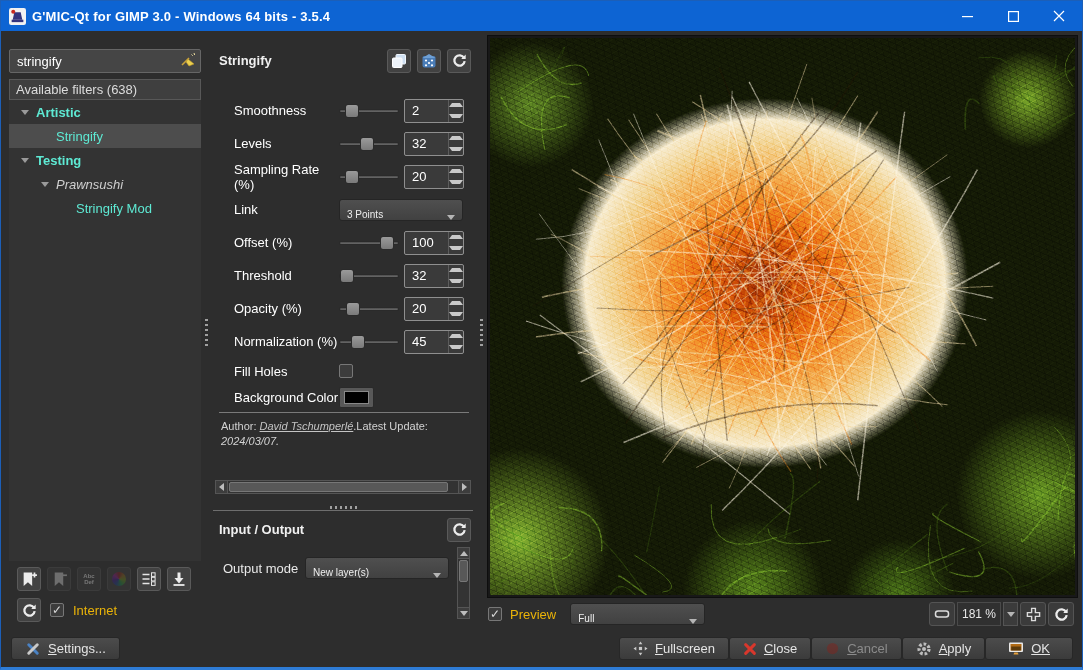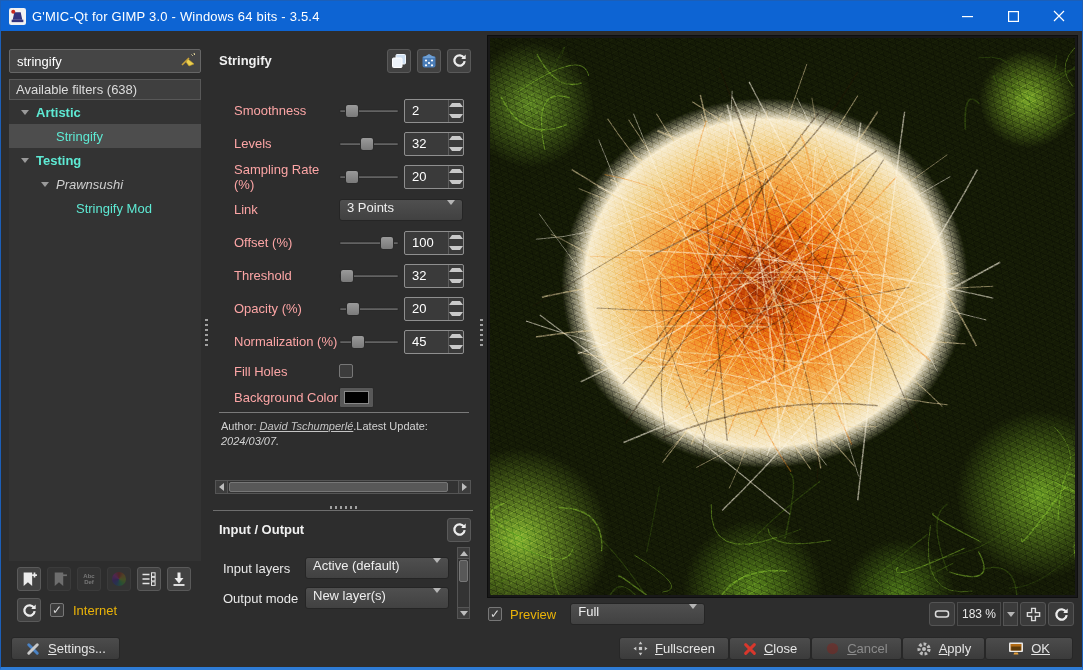--- a/index.html
+++ b/index.html
@@ -11,21 +11,21 @@
     background:#2d2d2d; overflow:hidden;
     border:1px solid #1c5fb8; border-bottom:3px solid #2e7cd6;
   }
 
   
   .titlebar {
     position:absolute; left:0; top:0; right:0; height:30px;
     background:#0d64d3; display:flex; align-items:center; color:#fff;
   }
   .titlebar .appicon { width:17px; height:17px; margin:0 6px 0 8px; flex:0 0 auto; }
-  .titlebar .title { font-size:13px; letter-spacing:.2px; }
+  .titlebar .title { font-size:13px; letter-spacing:.2px;font-weight:bold; }
   .tb-controls { margin-left:auto; display:flex; height:30px; }
   .tb-btn { width:46px; height:30px; display:flex; align-items:center; justify-content:center; }
   .tb-btn svg { display:block; }
 
   
   .search-row { position:absolute; left:8px; top:48px; width:192px; height:24px; }
   .search-input {
     width:100%; height:100%; background:#454545; border:1px solid #666;
     border-radius:2px; color:#fff; font-size:13px; padding:0 26px 0 7px;
     font-family:"Liberation Sans", sans-serif; outline:none;
@@ -76,39 +76,39 @@
     background:repeating-linear-gradient(90deg,#a0a0a0 0 2px, transparent 2px 5px); }
 
   
   .mid-header { position:absolute; left:218px; top:47px; width:252px; height:25px; display:flex; align-items:center; }
   .mid-title { font-size:13px; font-weight:bold; color:#f0f0f0; }
   .hdr-btns { margin-left:auto; display:flex; gap:6px; }
 
   .params { position:absolute; left:214px; top:93px; width:256px; }
   .param-row { display:flex; align-items:center; height:33px; padding-left:19px; }
   .param-row.short { height:26px; }
-  .param-label { font-size:13px; color:#fca5a5; flex:0 0 105px; }
+  .param-label { font-size:13px; color:#ffffff; flex:0 0 105px; }
   .ctrl { display:flex; align-items:center; }
 
   .slider { position:relative; width:60px; height:14px; flex:0 0 60px; margin-right:5px; cursor:pointer; }
   .slider .track { position:absolute; left:0; right:0; top:5px; height:4px; border-radius:2px;
     background:linear-gradient(#4c4c4c,#6a6a6a); border:1px solid #2a2a2a; }
   .slider .handle { position:absolute; top:0; width:14px; height:14px; border-radius:3px;
     background:linear-gradient(#9a9a9a,#7a7a7a); border:1px solid #2a2a2a; }
 
   .spinbox { width:60px; height:24px; background:#3a3a3a; border:1px solid #8f8f8f; border-radius:2px;
     display:flex; align-items:center; cursor:text; }
   .spin-value { flex:1; color:#fff; font-size:13px; padding-left:7px; }
   .spin-arrows { width:15px; height:100%; display:flex; flex-direction:column; border-left:1px solid #5c5c5c; }
   .spin-arrows div { flex:1; display:flex; align-items:center; justify-content:center; cursor:pointer; }
   .tri-up { width:0; height:0; border-left:3.5px solid transparent; border-right:3.5px solid transparent; border-bottom:4px solid #c9c9c9; }
   .tri-down { width:0; height:0; border-left:3.5px solid transparent; border-right:3.5px solid transparent; border-top:4px solid #c9c9c9; }
 
   .combobox { height:22px; background:linear-gradient(#4f4f4f,#414141); border:1px solid #252525; border-radius:3px;
-    display:flex; align-items:flex-start; color:#eee; font-size:13px; padding-left:7px; cursor:pointer; }
+    display:flex; align-items:flex-end; color:#eee; font-size:10px; padding-left:7px; cursor:pointer; }
   .combo-arrow { margin-left:auto; margin-right:7px; width:0; height:0;
     border-left:4.5px solid transparent; border-right:4.5px solid transparent; border-top:5px solid #b5b5b5; }
 
   .color-swatch { width:35px; height:21px; background:#585858; border:1px solid #2a2a2a; border-radius:2px;
     display:flex; align-items:center; justify-content:center; cursor:pointer; }
   .color-swatch .inner { width:25px; height:13px; border:1px solid #888; }
 
   .author-sep { position:absolute; left:218px; top:411px; width:250px; height:1px; background:#7a7a7a; }
   .author { position:absolute; left:220px; top:418px; width:250px; font-size:11px; color:#d2d2d2; line-height:15px; }
   .author a { color:#c4c4c4; font-style:italic; text-decoration:underline; }
@@ -526,27 +526,20 @@
       <div class="icon-btn lit">
         <svg width="15" height="15" viewBox="0 0 16 16">
           <path d="M12.8 5.2 A5.5 5.5 0 1 0 13.5 8.6" fill="none" stroke="#ececec" stroke-width="2.4"></path>
           <path d="M14.6 1.6 V6.4 H9.8 Z" fill="#ececec"></path>
         </svg>
       </div>
     </div>
   </div>
 
   <div class="io-rows">
-    <div class="io-row">
-      <span class="io-label">Input layers</span>
-      <div class="combobox">
-        <span>Active (default)</span>
-        <div class="combo-arrow"></div>
-      </div>
-    </div>
     <div class="io-row">
       <span class="io-label">Output mode</span>
       <div class="combobox">
         <span>New layer(s)</span>
         <div class="combo-arrow"></div>
       </div>
     </div>
   </div>
 
   <div class="vscroll">
@@ -787,21 +780,21 @@
     <div class="combobox preview-mode">
       <span>Full</span>
       <div class="combo-arrow"></div>
     </div>
     <div class="zoom-group">
       <div class="zoom-btn">
         <svg width="16" height="14" viewBox="0 0 16 14">
             <rect x="1.5" y="4" width="13" height="6" rx="2.5" fill="none" stroke="#dcdcdc" stroke-width="1.5"></rect>
           </svg>
       </div>
-      <div class="zoom-value">183 %</div>
+      <div class="zoom-value">181 %</div>
       <div class="zoom-dd">
           <div class="combo-arrow" style="margin:0"></div>
         </div>
       <div class="zoom-btn">
         <svg width="15" height="15" viewBox="0 0 16 16">
             <path d="M6 1.5 h4 v4.5 h4.5 v4 h-4.5 v4.5 h-4 v-4.5 h-4.5 v-4 h4.5 Z" fill="none" stroke="#dcdcdc" stroke-width="1.5"></path>
           </svg>
       </div>
       <div class="zoom-btn">
         <svg width="15" height="15" viewBox="0 0 16 16">

